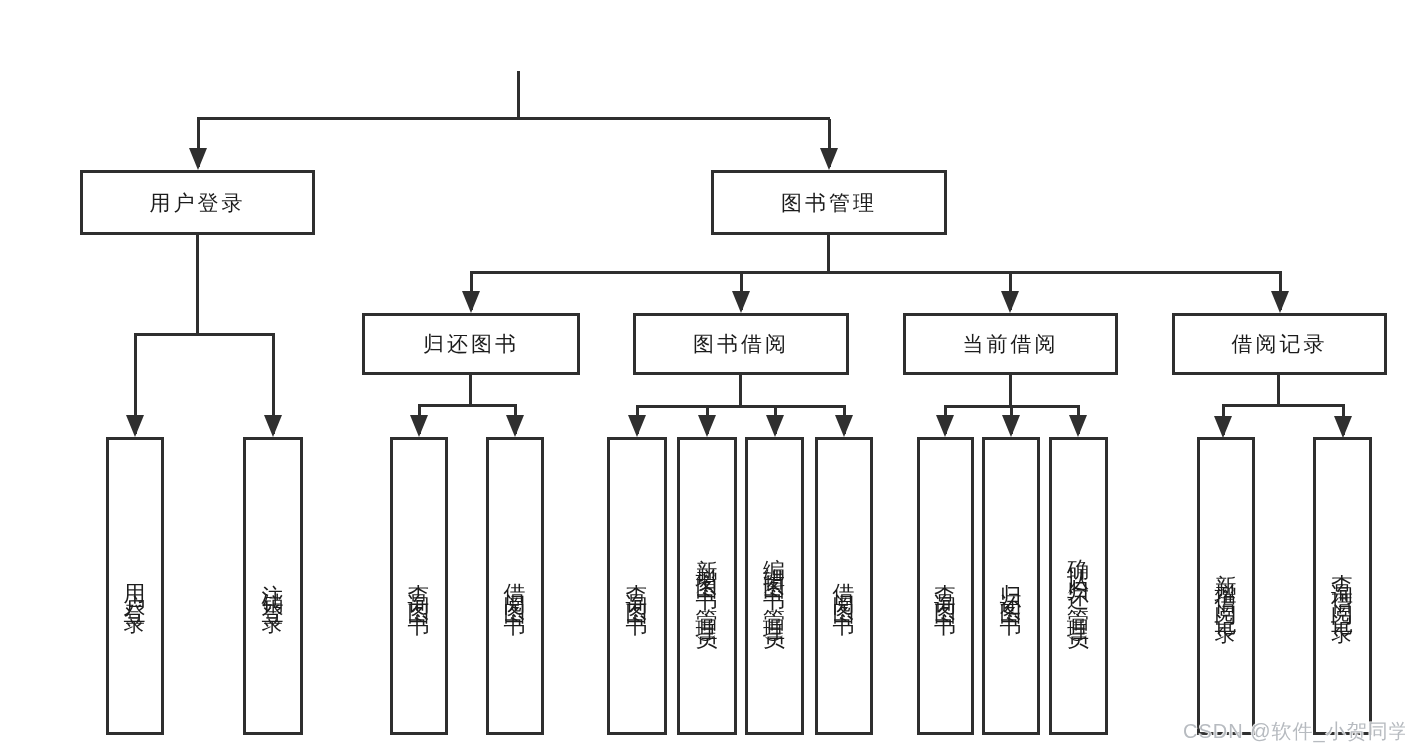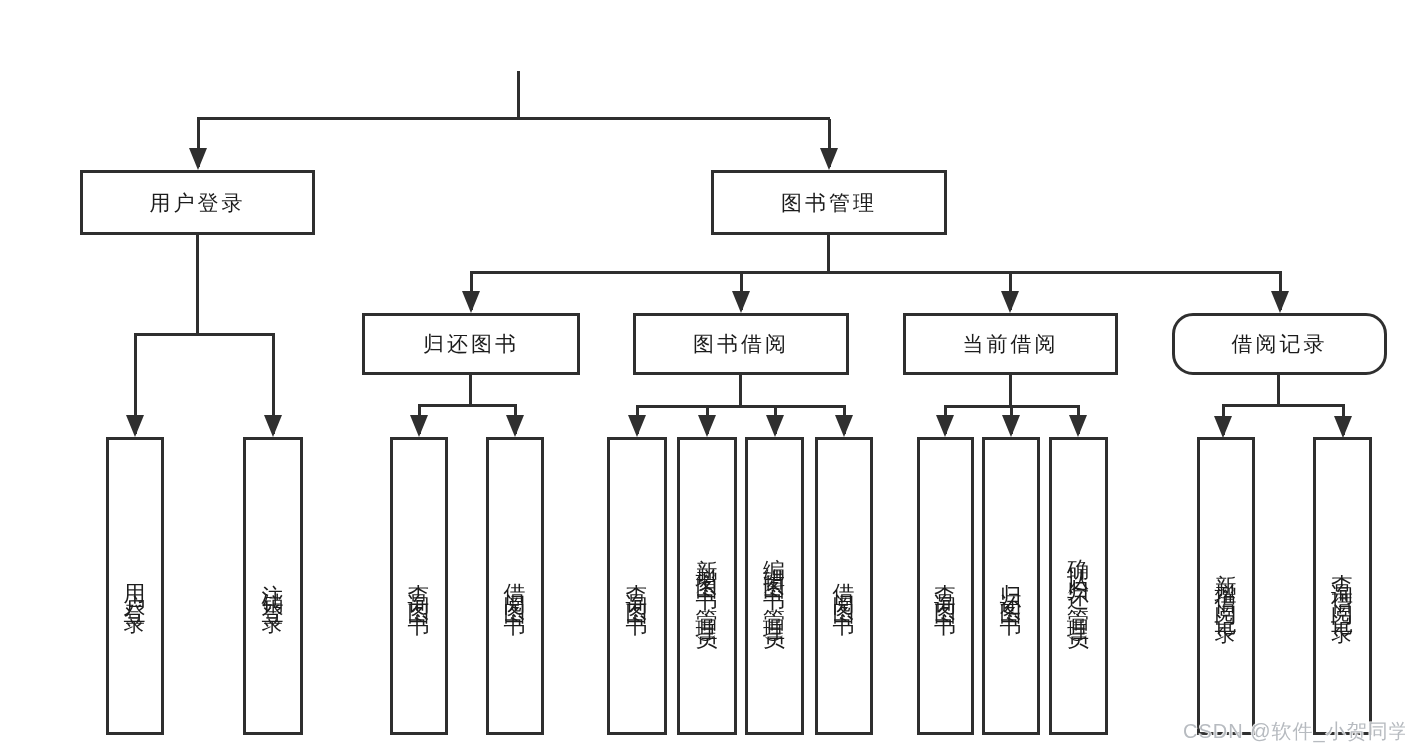--- a/index.html
+++ b/index.html
@@ -91,21 +91,21 @@
 
   <div class="box" style="left:362px;top:313px;width:218px;height:62px;">
     <span class="hlabel">归还图书</span>
   </div>
   <div class="box" style="left:903px;top:313px;width:215px;height:62px;">
     <span class="hlabel">当前借阅</span>
   </div>
   <div class="box" style="left:633px;top:313px;width:216px;height:62px;">
     <span class="hlabel">图书借阅</span>
   </div>
-  <div class="box" style="left:1172px;top:313px;width:215px;height:62px;border-radius:21px;">
+  <div class="box" style="left:1172px;top:313px;width:215px;height:62px;">
     <span class="hlabel">借阅记录</span>
   </div>
 
   <div class="vline" style="left:469px;top:375px;height:31px;"></div>
   <div class="hline" style="left:418px;top:404px;width:99px;"></div>
   <div class="arrow" style="left:419px;top:406px;height:31px;"></div>
   <div class="arrow" style="left:515px;top:406px;height:31px;"></div>
 
   <div class="vline" style="left:739px;top:375px;height:32px;"></div>
   <div class="hline" style="left:636px;top:405px;width:210px;"></div>

